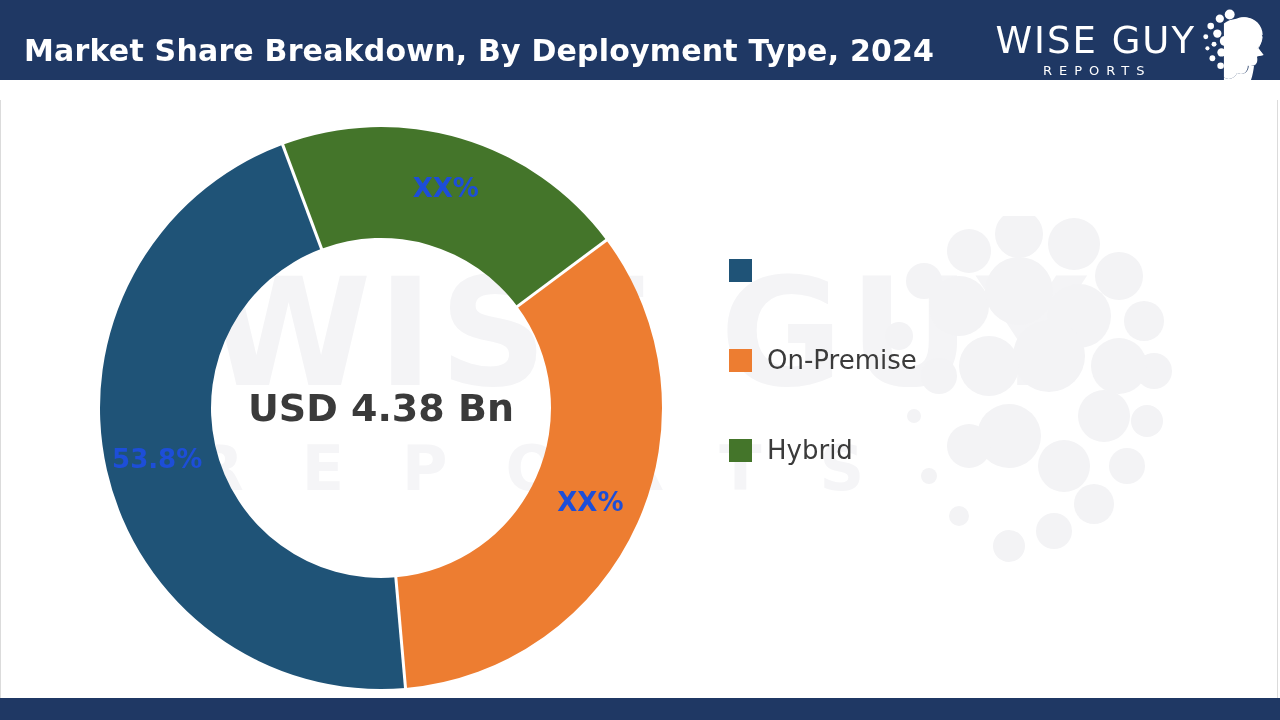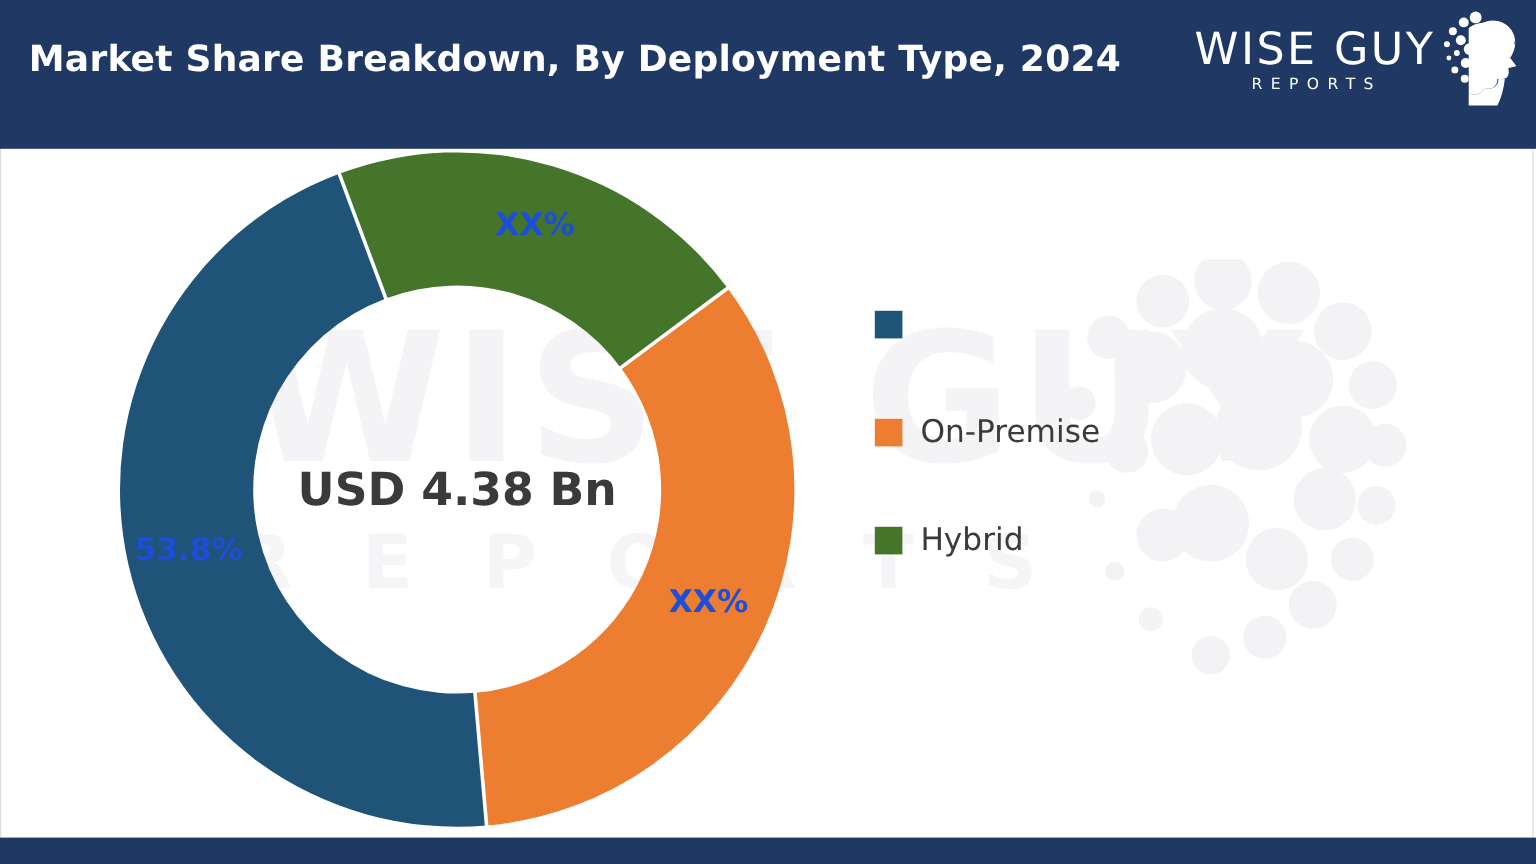--- a/index.html
+++ b/index.html
@@ -1,18 +1,18 @@
 <!DOCTYPE html>
 <html><head>
 <meta charset="utf-8">
 <style>
   html,body{margin:0;padding:0;}
   body{width:1280px;height:720px;position:relative;background:#ffffff;overflow:hidden;
        font-family:"DejaVu Sans","Liberation Sans",sans-serif;}
-  .header{position:absolute;left:0;top:0;width:1280px;height:124px;background:#1F3864;z-index:10;}
+  .header{position:absolute;left:0;top:0;width:1280px;height:80px;background:#1F3864;z-index:10;}
   .title{position:absolute;left:24px;top:50px;transform:translateY(-50%);margin:0;
          color:#ffffff;font-size:30px;font-weight:700;white-space:nowrap;letter-spacing:.2px;}
   .logo{position:absolute;right:14px;top:8px;height:84px;display:flex;align-items:center;gap:4px;}
   .logo-text{text-align:center;color:#ffffff;}
   .logo-word{font-size:37px;font-weight:500;letter-spacing:2px;line-height:1;}
   .logo-sub{font-size:13px;font-weight:400;letter-spacing:7px;margin-top:4px;margin-left:3px;}
   .main{position:absolute;left:0;top:100px;width:1278px;height:598px;background:#fff;
         border-left:1px solid #DBDBDB;border-right:1px solid #DBDBDB;box-sizing:border-box;}
   .footer{position:absolute;left:0;top:698px;width:1280px;height:22px;background:#1F3864;z-index:10;}
   

